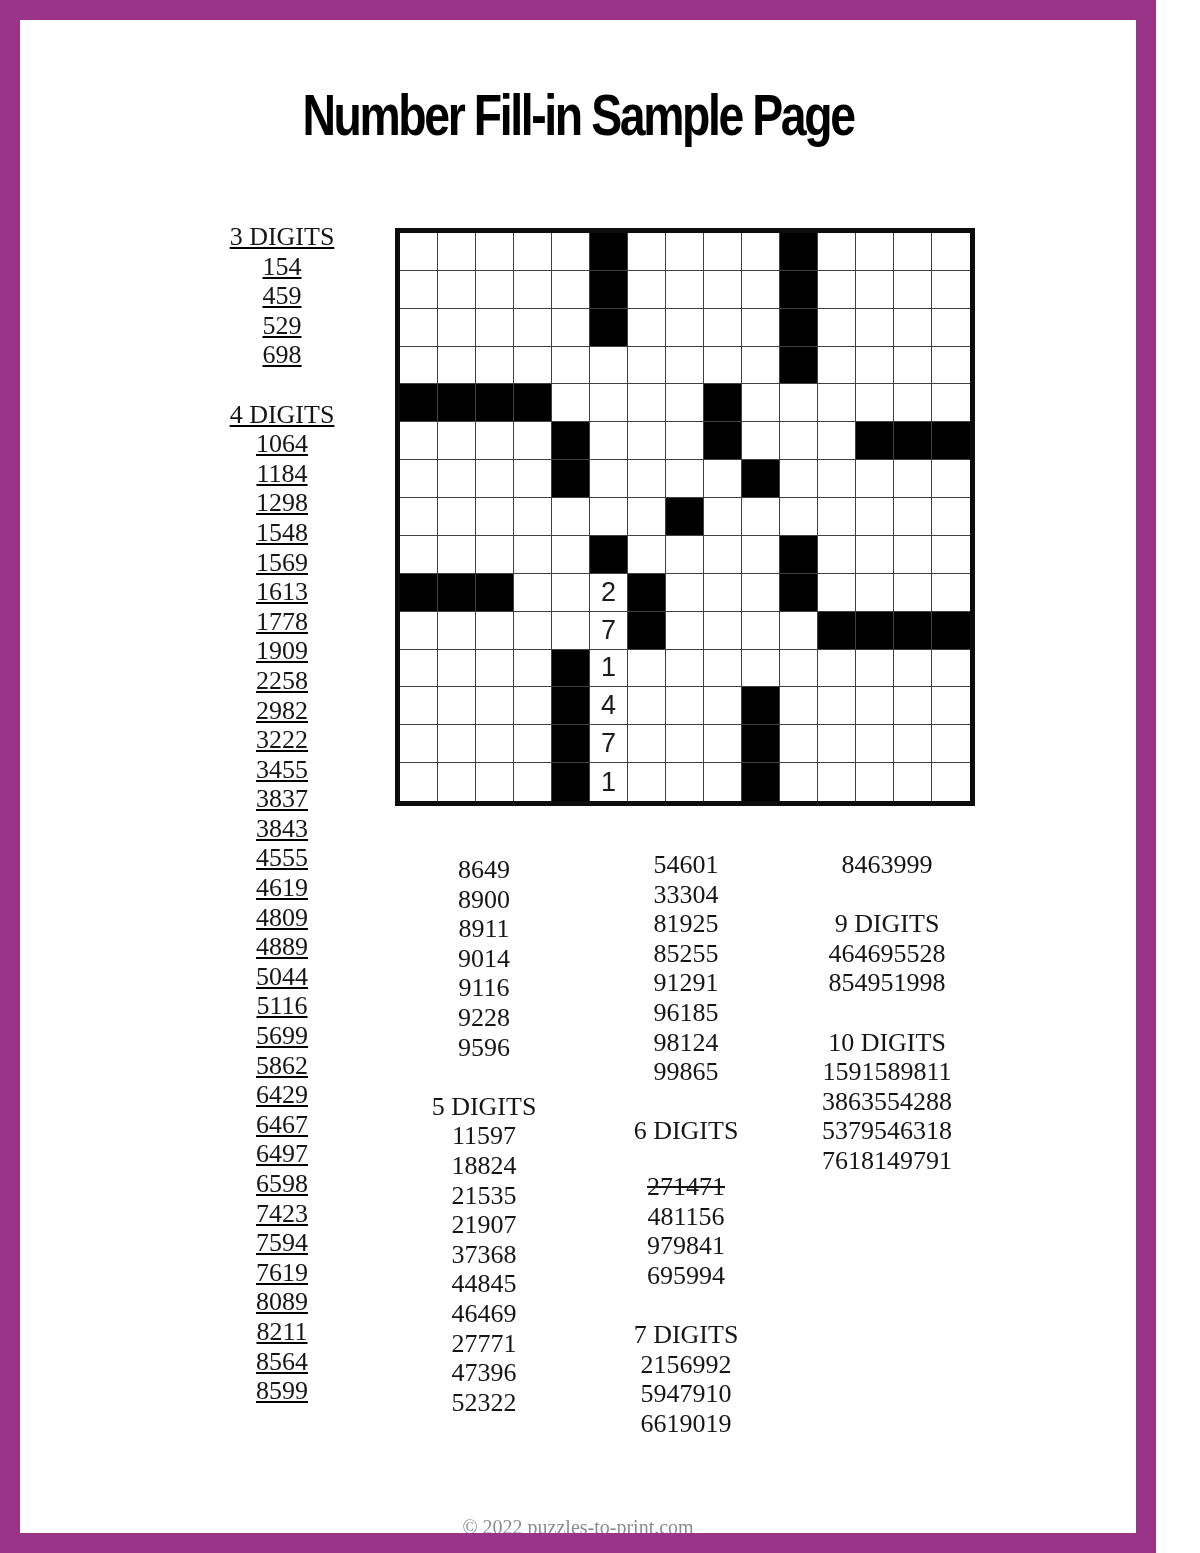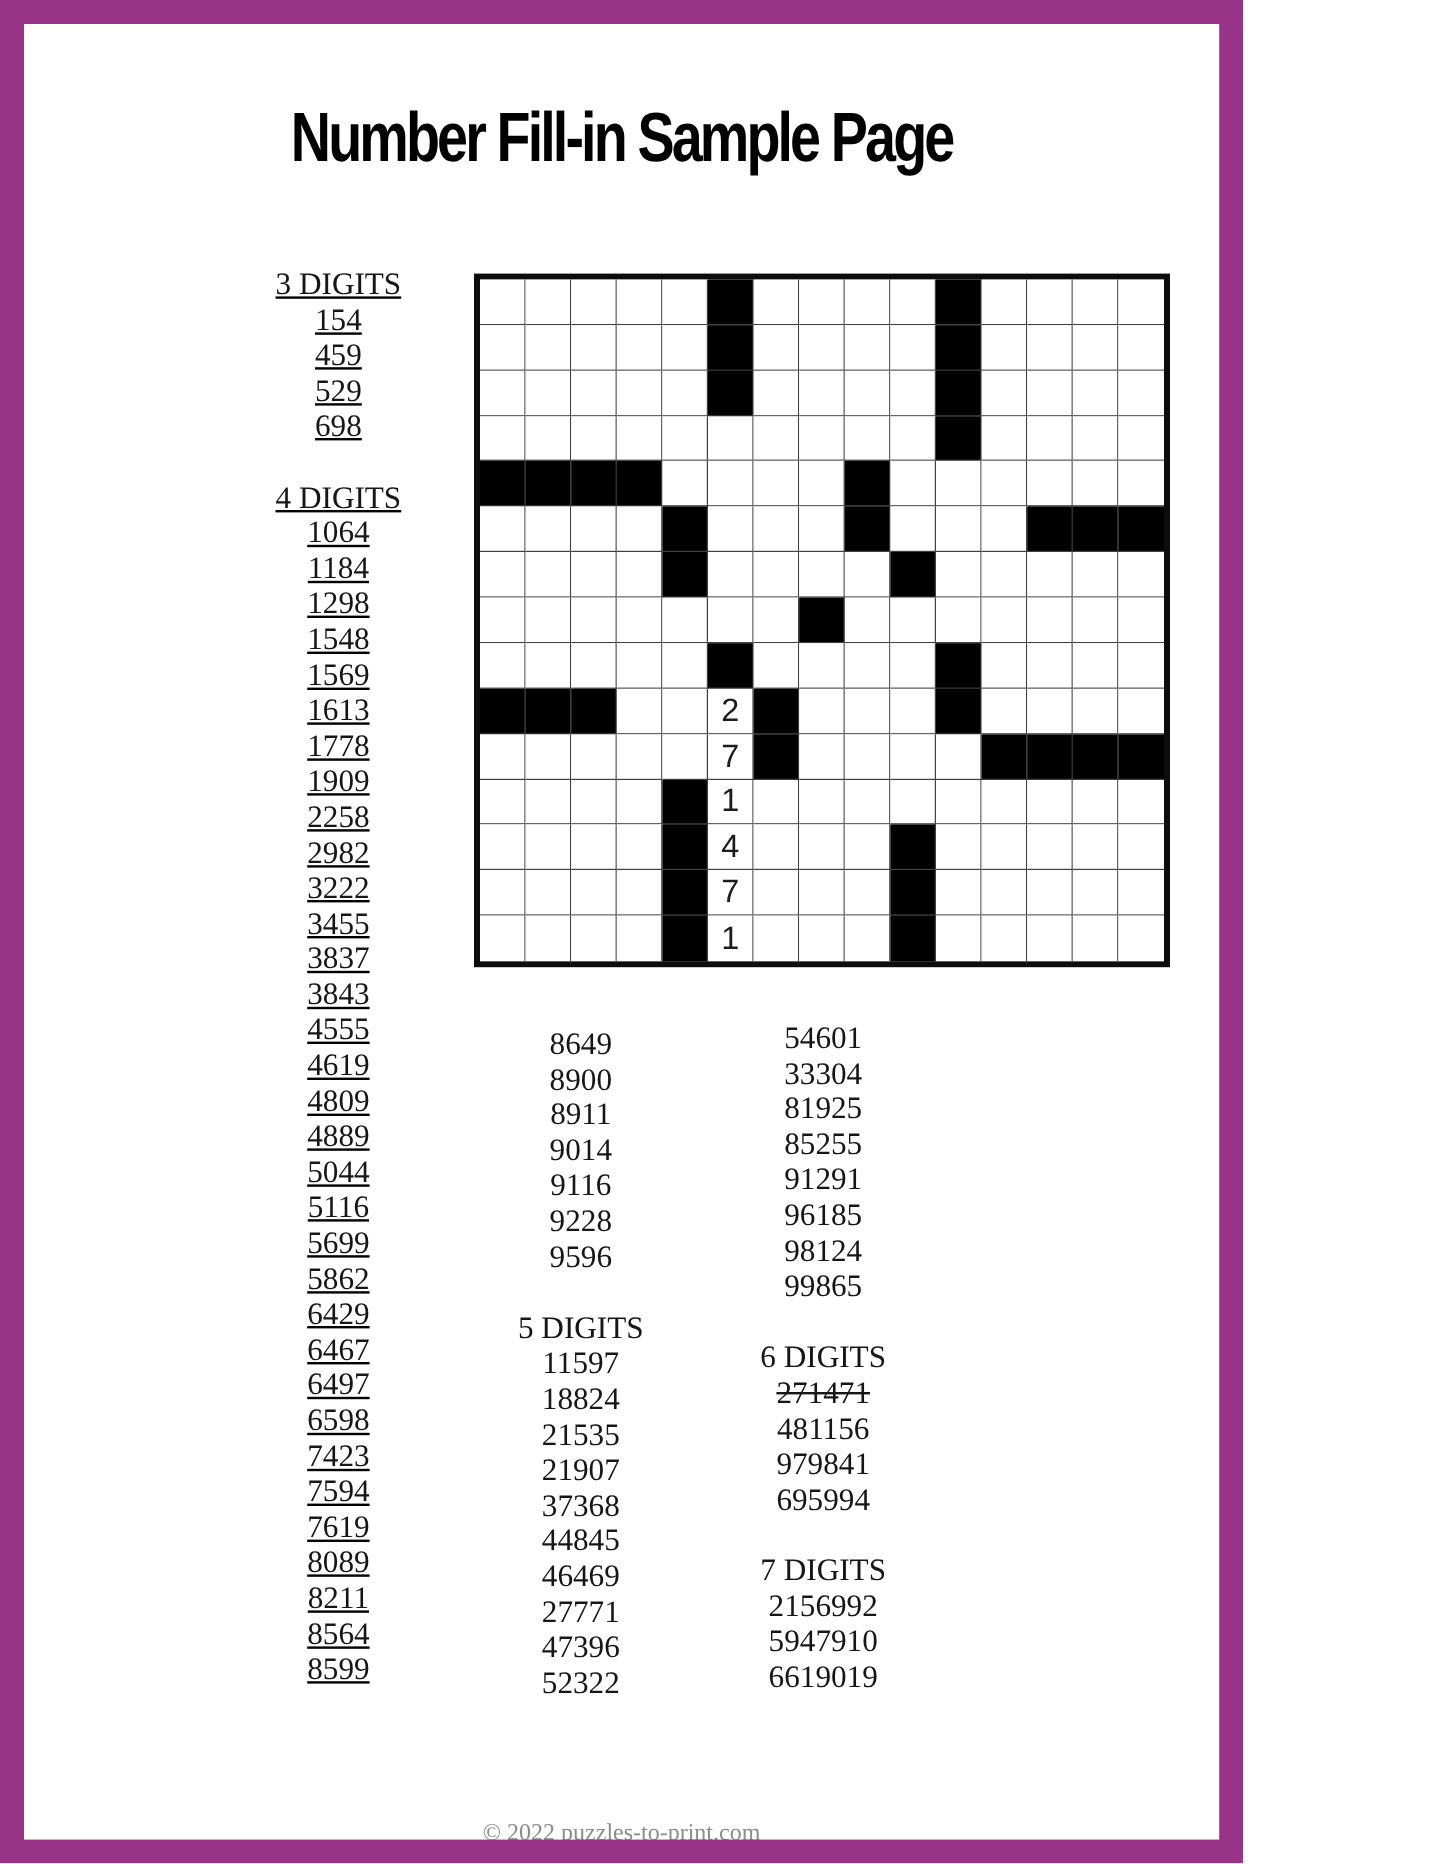--- a/index.html
+++ b/index.html
@@ -1,18 +1,18 @@
 <!DOCTYPE html>
 <html><head>
 <meta charset="utf-8">
 <style>
   html,body{margin:0;padding:0;background:#ffffff;}
   .page{
     position:relative;
-    width:1036px;
+    width:1156px;
     height:1553px;
     background:#ffffff;
     overflow:hidden;
     font-family:"Liberation Serif", serif;
   }
   .frame{
     position:absolute;
     inset:0;
     border:20px solid #9a3489;
     pointer-events:none;
@@ -69,21 +69,21 @@
   .entry{
     height:29.6px;
     line-height:29.6px;
     text-align:center;
     font-family:"Liberation Serif", serif;
     font-size:26px;
     color:#161616;
     white-space:nowrap;
   }
   .entry.blank{visibility:hidden;}
-  .entry.strike{text-decoration:line-through;}
+  .entry.strike{text-decoration:line-through;margin-top:26px;}
   .footer{
     position:absolute;
     left:0; right:0;
     top:1496px;
     text-align:center;
     font-family:"Liberation Serif", serif;
     font-size:20px;
     color:#8c8c8c;
     margin-top:20px;
   }
@@ -401,15 +401,28 @@
       <div class="entry strike">271471</div>
       <div class="entry number">481156</div>
       <div class="entry number">979841</div>
       <div class="entry number">695994</div>
       <div class="entry blank"></div>
       <div class="entry header">7 DIGITS</div>
       <div class="entry number">2156992</div>
       <div class="entry number">5947910</div>
       <div class="entry number">6619019</div>
     </div>
+  <div class="list-col col4" id="col4">
+      <div class="entry number">8463999</div>
+      <div class="entry blank"></div>
+      <div class="entry header">9 DIGITS</div>
+      <div class="entry number">464695528</div>
+      <div class="entry number">854951998</div>
+      <div class="entry blank"></div>
+      <div class="entry header">10 DIGITS</div>
+      <div class="entry number">1591589811</div>
+      <div class="entry number">3863554288</div>
+      <div class="entry number">5379546318</div>
+      <div class="entry number">7618149791</div>
+    </div>
 
   <div class="footer">© 2022 puzzles-to-print.com</div>
 </div>
 
 </body></html>

